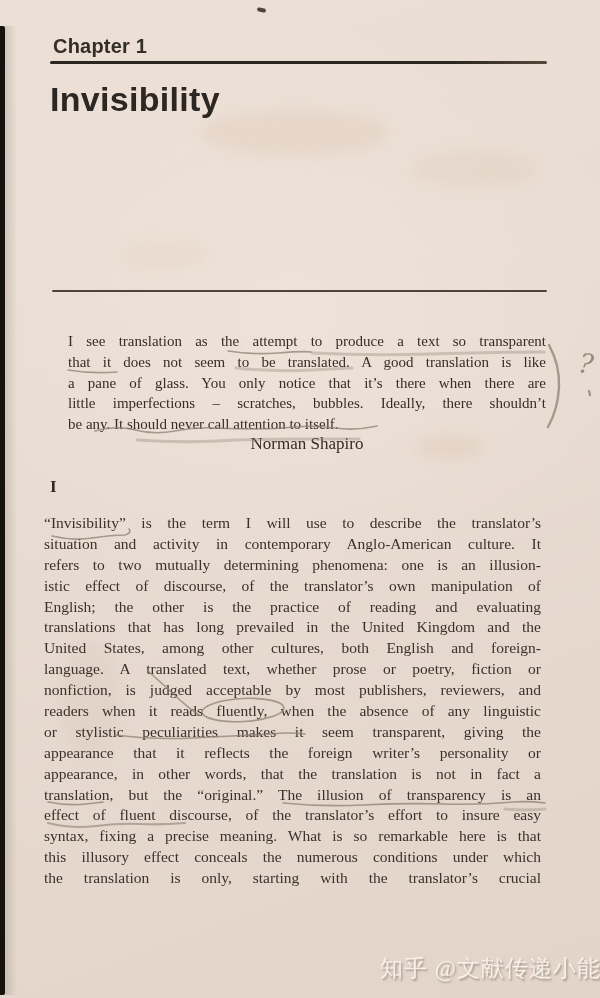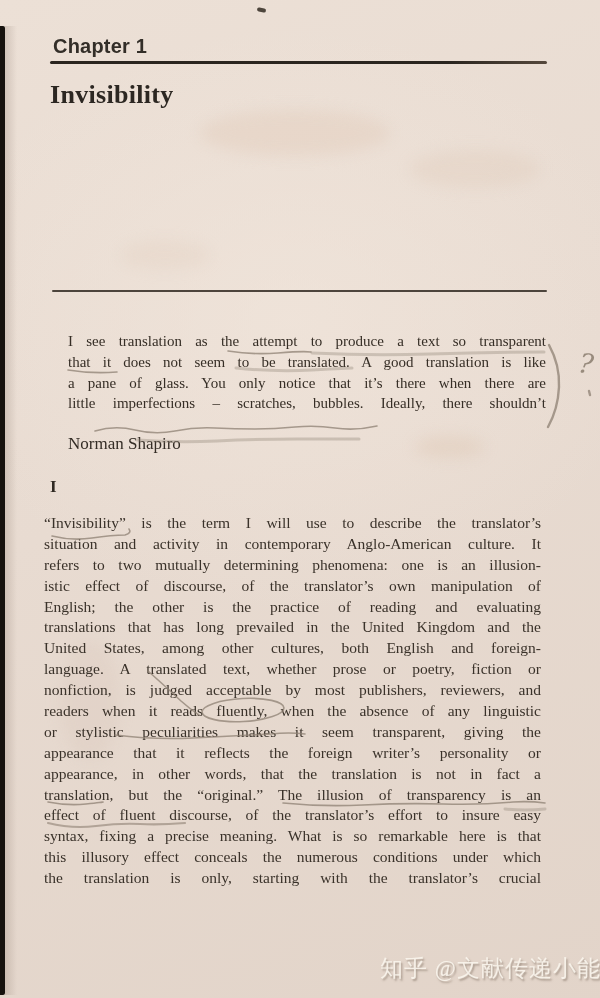--- a/index.html
+++ b/index.html
@@ -43,37 +43,37 @@
     font-family: "Liberation Sans", sans-serif;
     font-size: 20px; font-weight: 600; letter-spacing: .2px; color: #332e28;
   }
   .rule-chapter {
     position: absolute; left: 50px; top: 61px; width: 497px; height: 2.5px;
     background: linear-gradient(to right, #2a251f 80%, #55483c);
     border-radius: 2px;
   }
   .page-title {
     position: absolute; left: 50px; top: 80px; margin: 0;
-    font-family: Liberation Serif, serif;
-    font-size: 26px; font-weight: 700; letter-spacing: .3px; color: #2c2722;
+    font-family: Liberation Sans, sans-serif;
+    font-size: 34px; font-weight: 700; letter-spacing: .3px; color: #2c2722;
   }
   .rule-quote {
     position: absolute; left: 52px; top: 290px; width: 495px; height: 2px;
     background: #3b332b; border-radius: 2px; opacity: .9;
   }
   
   .epigraph {
     position: absolute; left: 68px; top: 331px; width: 478px; margin: 0;
     font-size: 15px; line-height: 20.8px; color: #362e26;
   }
   .epigraph .line { text-align: justify; text-align-last: justify; height: 20.8px; white-space: nowrap; }
   .epigraph .line.last { text-align-last: left; }
   .attribution {
     position: absolute; left: 68px; top: 434px; width: 478px;
-    text-align: left; font-size: 17px; color: #332c25;
+    text-align: center; font-size: 17px; color: #332c25;
   }
   
   .margin-note {
     position: absolute; left: 579px; top: 348px;
     font-family: "DejaVu Serif", serif; font-style: italic;
     font-size: 27px; color: #8b7e6f; transform: rotate(9deg); opacity: .85;
   }
   
   .section-heading {
     position: absolute; left: 50px; top: 477px;
@@ -121,20 +121,21 @@
   <div class="rule-chapter"></div>
   <h1 class="page-title">Invisibility</h1>
 
   <div class="rule-quote"></div>
 
   <blockquote class="epigraph">
       <div class="line">I see translation as the attempt to produce a text so transparent</div>
       <div class="line">that it does not seem to be translated. A good translation is like</div>
       <div class="line">a pane of glass. You only notice that it’s there when there are</div>
       <div class="line">little imperfections – scratches, bubbles. Ideally, there shouldn’t</div>
+      <div class="line last">be any. It should never call attention to itself.</div>
     </blockquote>
   <div class="attribution">Norman Shapiro</div>
   <div class="margin-note">?</div>
 
   <div class="section-heading">I</div>
   <div class="body-par">
       <div class="line">“Invisibility” is the term I will use to describe the translator’s</div>
       <div class="line">situation and activity in contemporary Anglo-American culture. It</div>
       <div class="line">refers to two mutually determining phenomena: one is an illusion-</div>
       <div class="line">istic effect of discourse, of the translator’s own manipulation of</div>

